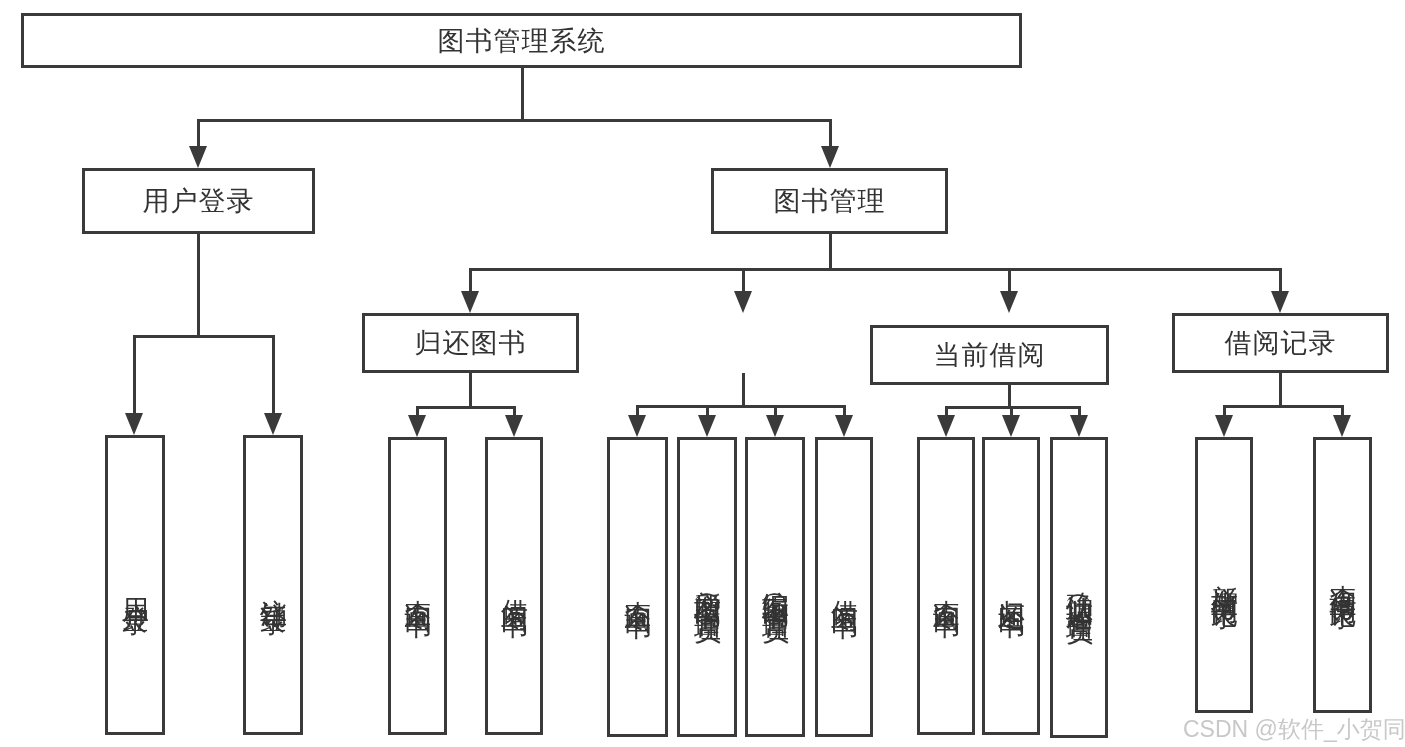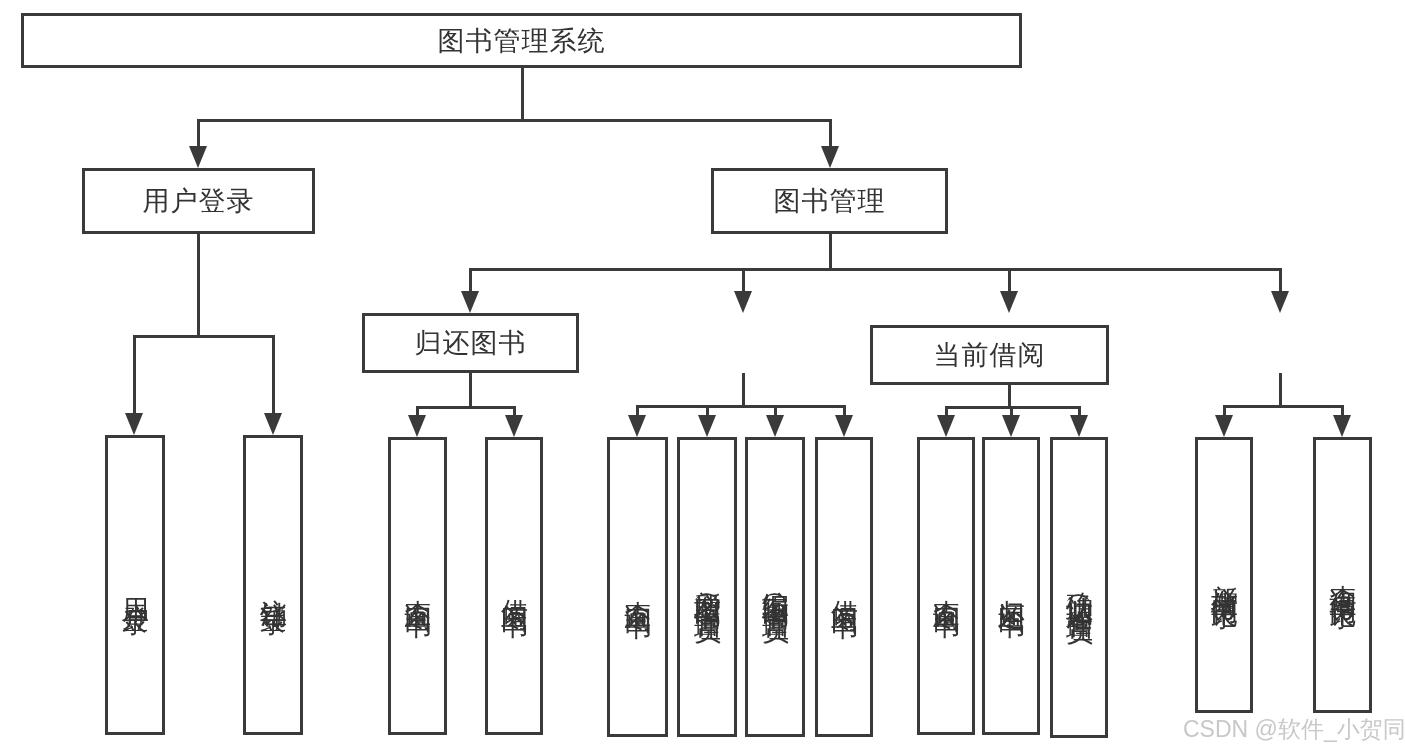--- a/index.html
+++ b/index.html
@@ -77,20 +77,23 @@
   <div class="ar" style="left:1000px;top:291px;"></div>
   <div class="vl" style="left:1279px;top:268px;width:3px;height:26px;"></div>
   <div class="ar" style="left:1271px;top:291px;"></div>
 
   <div class="box" style="left:362px;top:313px;width:217px;height:60px;">
     <span>归还图书</span>
   </div>
   <div class="box" style="left:870px;top:313px;width:239px;height:60px;margin-top:12px;">
     <span>当前借阅</span>
   </div>
+  <div class="box" style="left:1172px;top:313px;width:217px;height:60px;">
+    <span>借阅记录</span>
+  </div>
 
   <div class="vl" style="left:469px;top:373px;width:3px;height:36px;"></div>
   <div class="hl" style="left:416px;top:406px;width:100px;height:3px;"></div>
   <div class="vl" style="left:416px;top:406px;width:3px;height:11px;"></div>
   <div class="ar" style="left:408px;top:415px;"></div>
   <div class="vl" style="left:513px;top:406px;width:3px;height:11px;"></div>
   <div class="ar" style="left:505px;top:415px;"></div>
 
   <div class="vl" style="left:742px;top:373px;width:3px;height:35px;"></div>
   <div class="hl" style="left:636px;top:405px;width:210px;height:3px;"></div>

